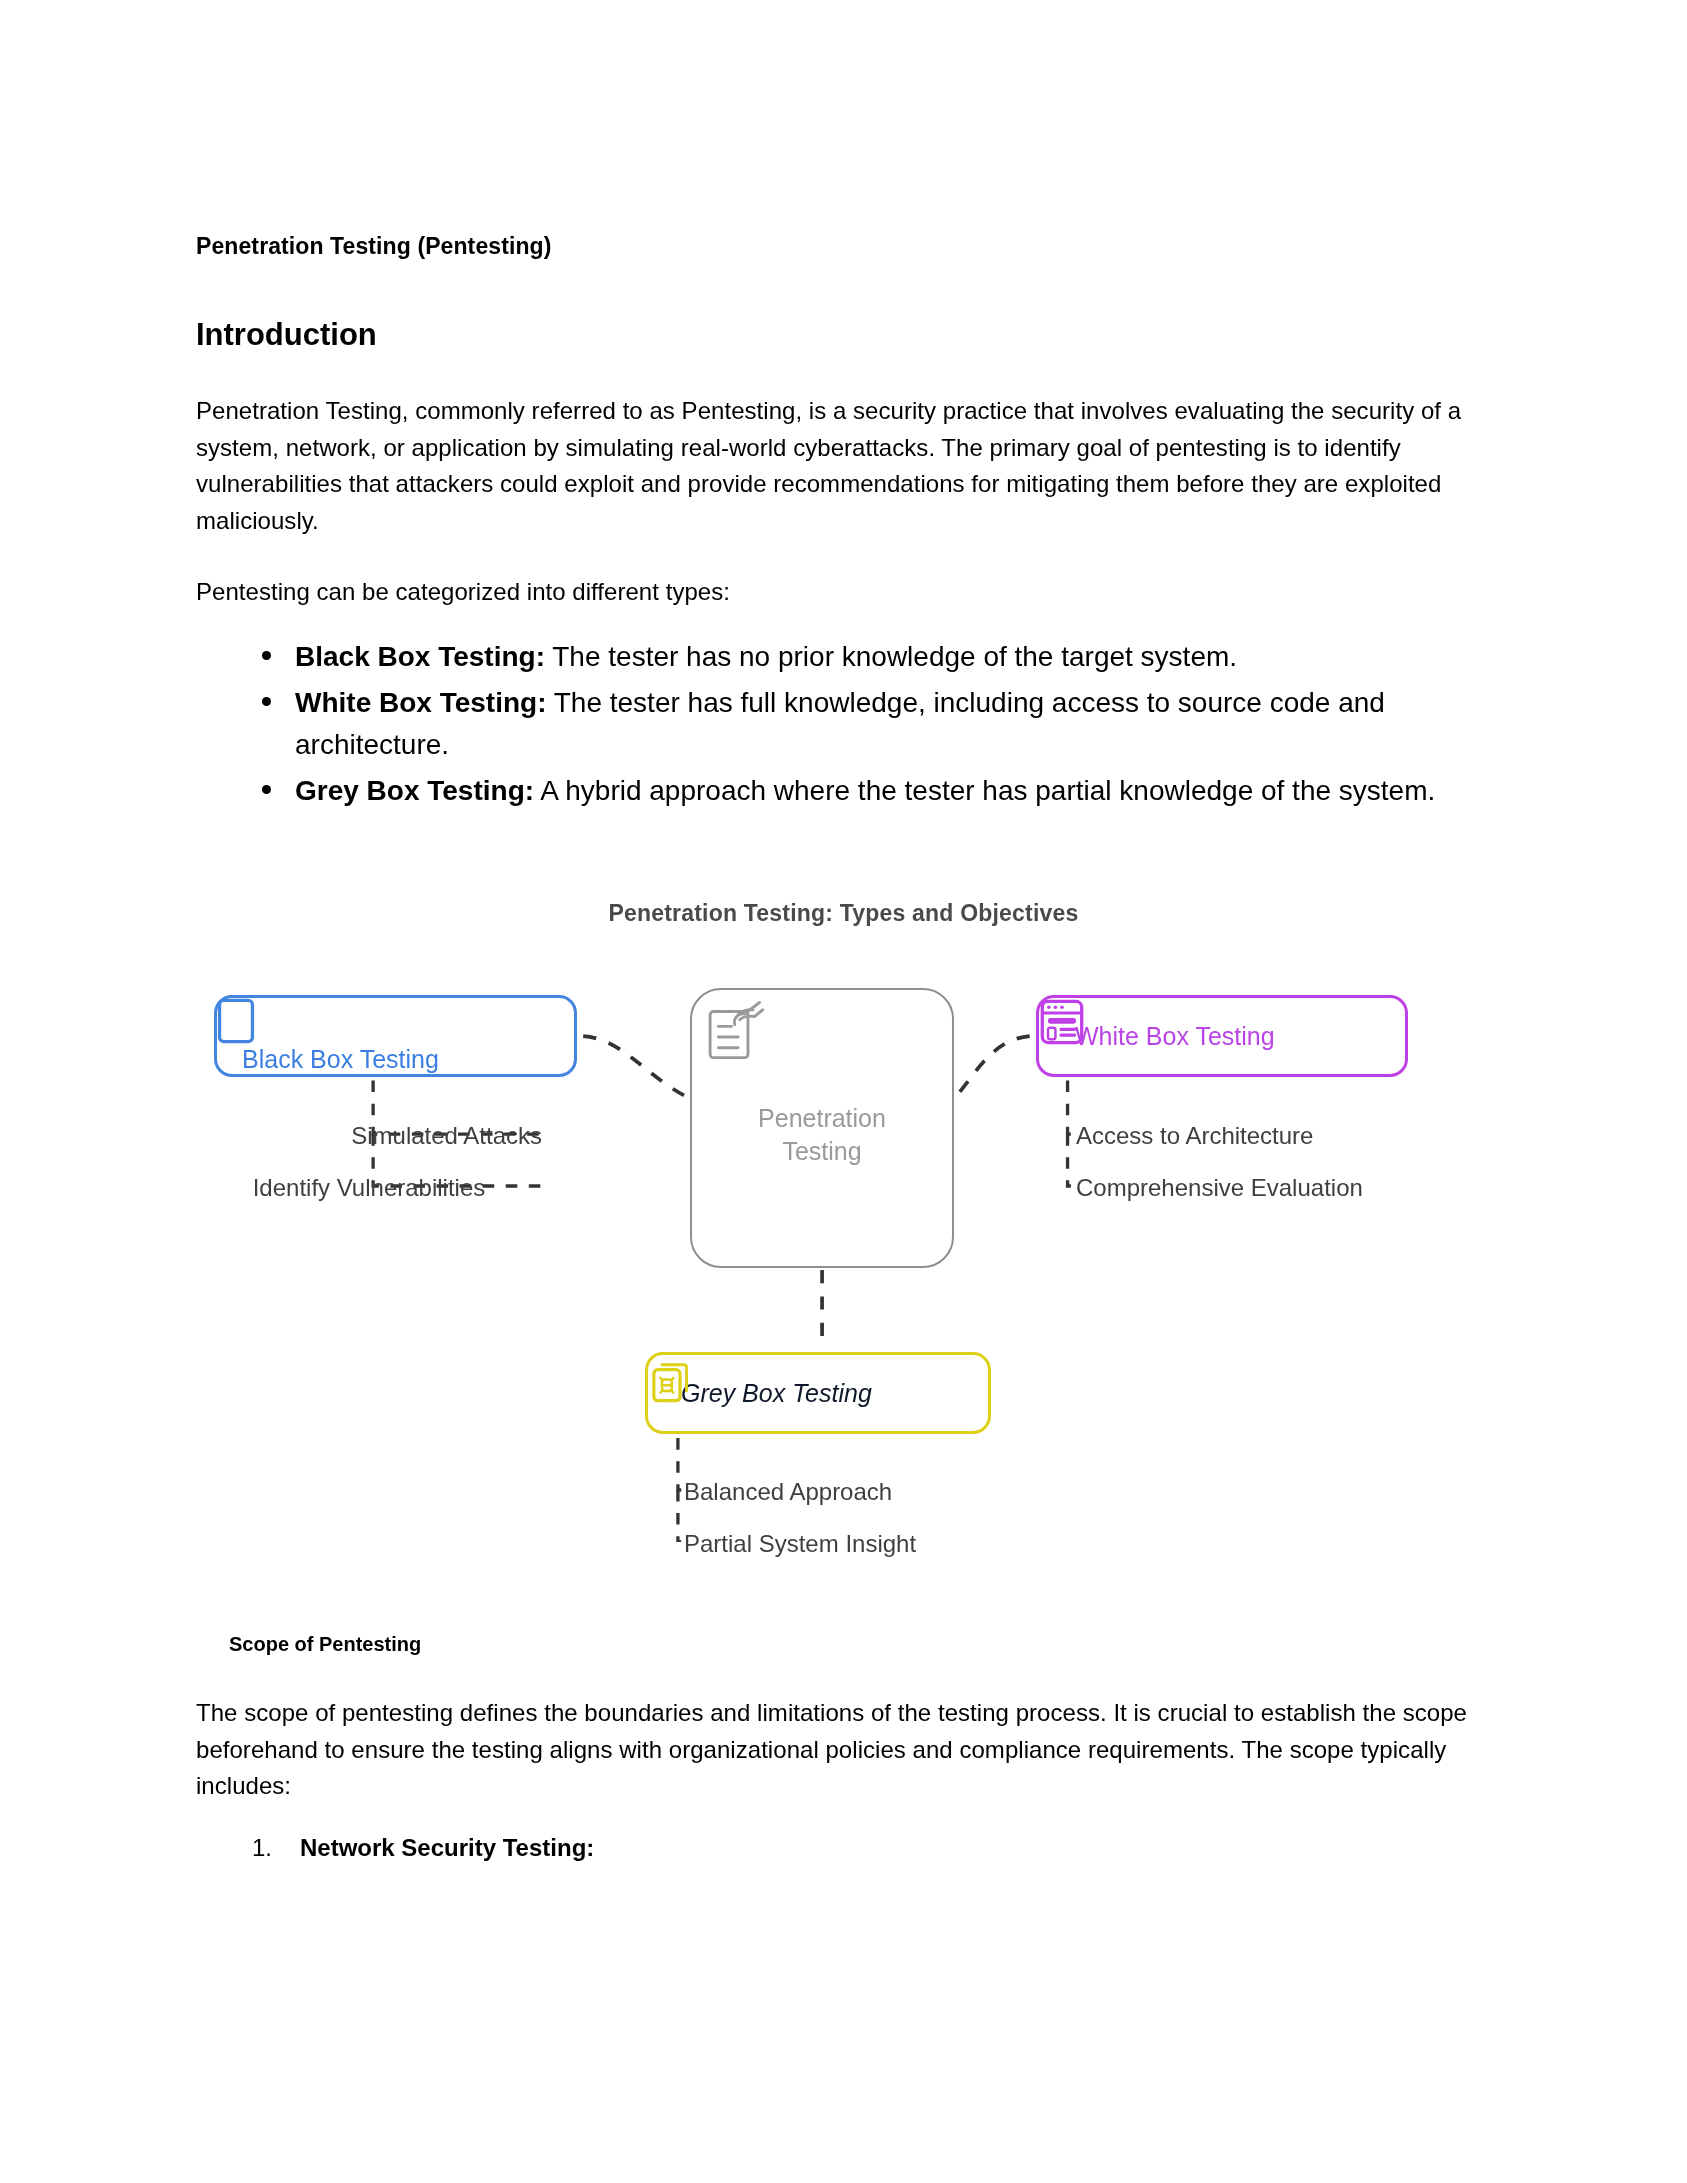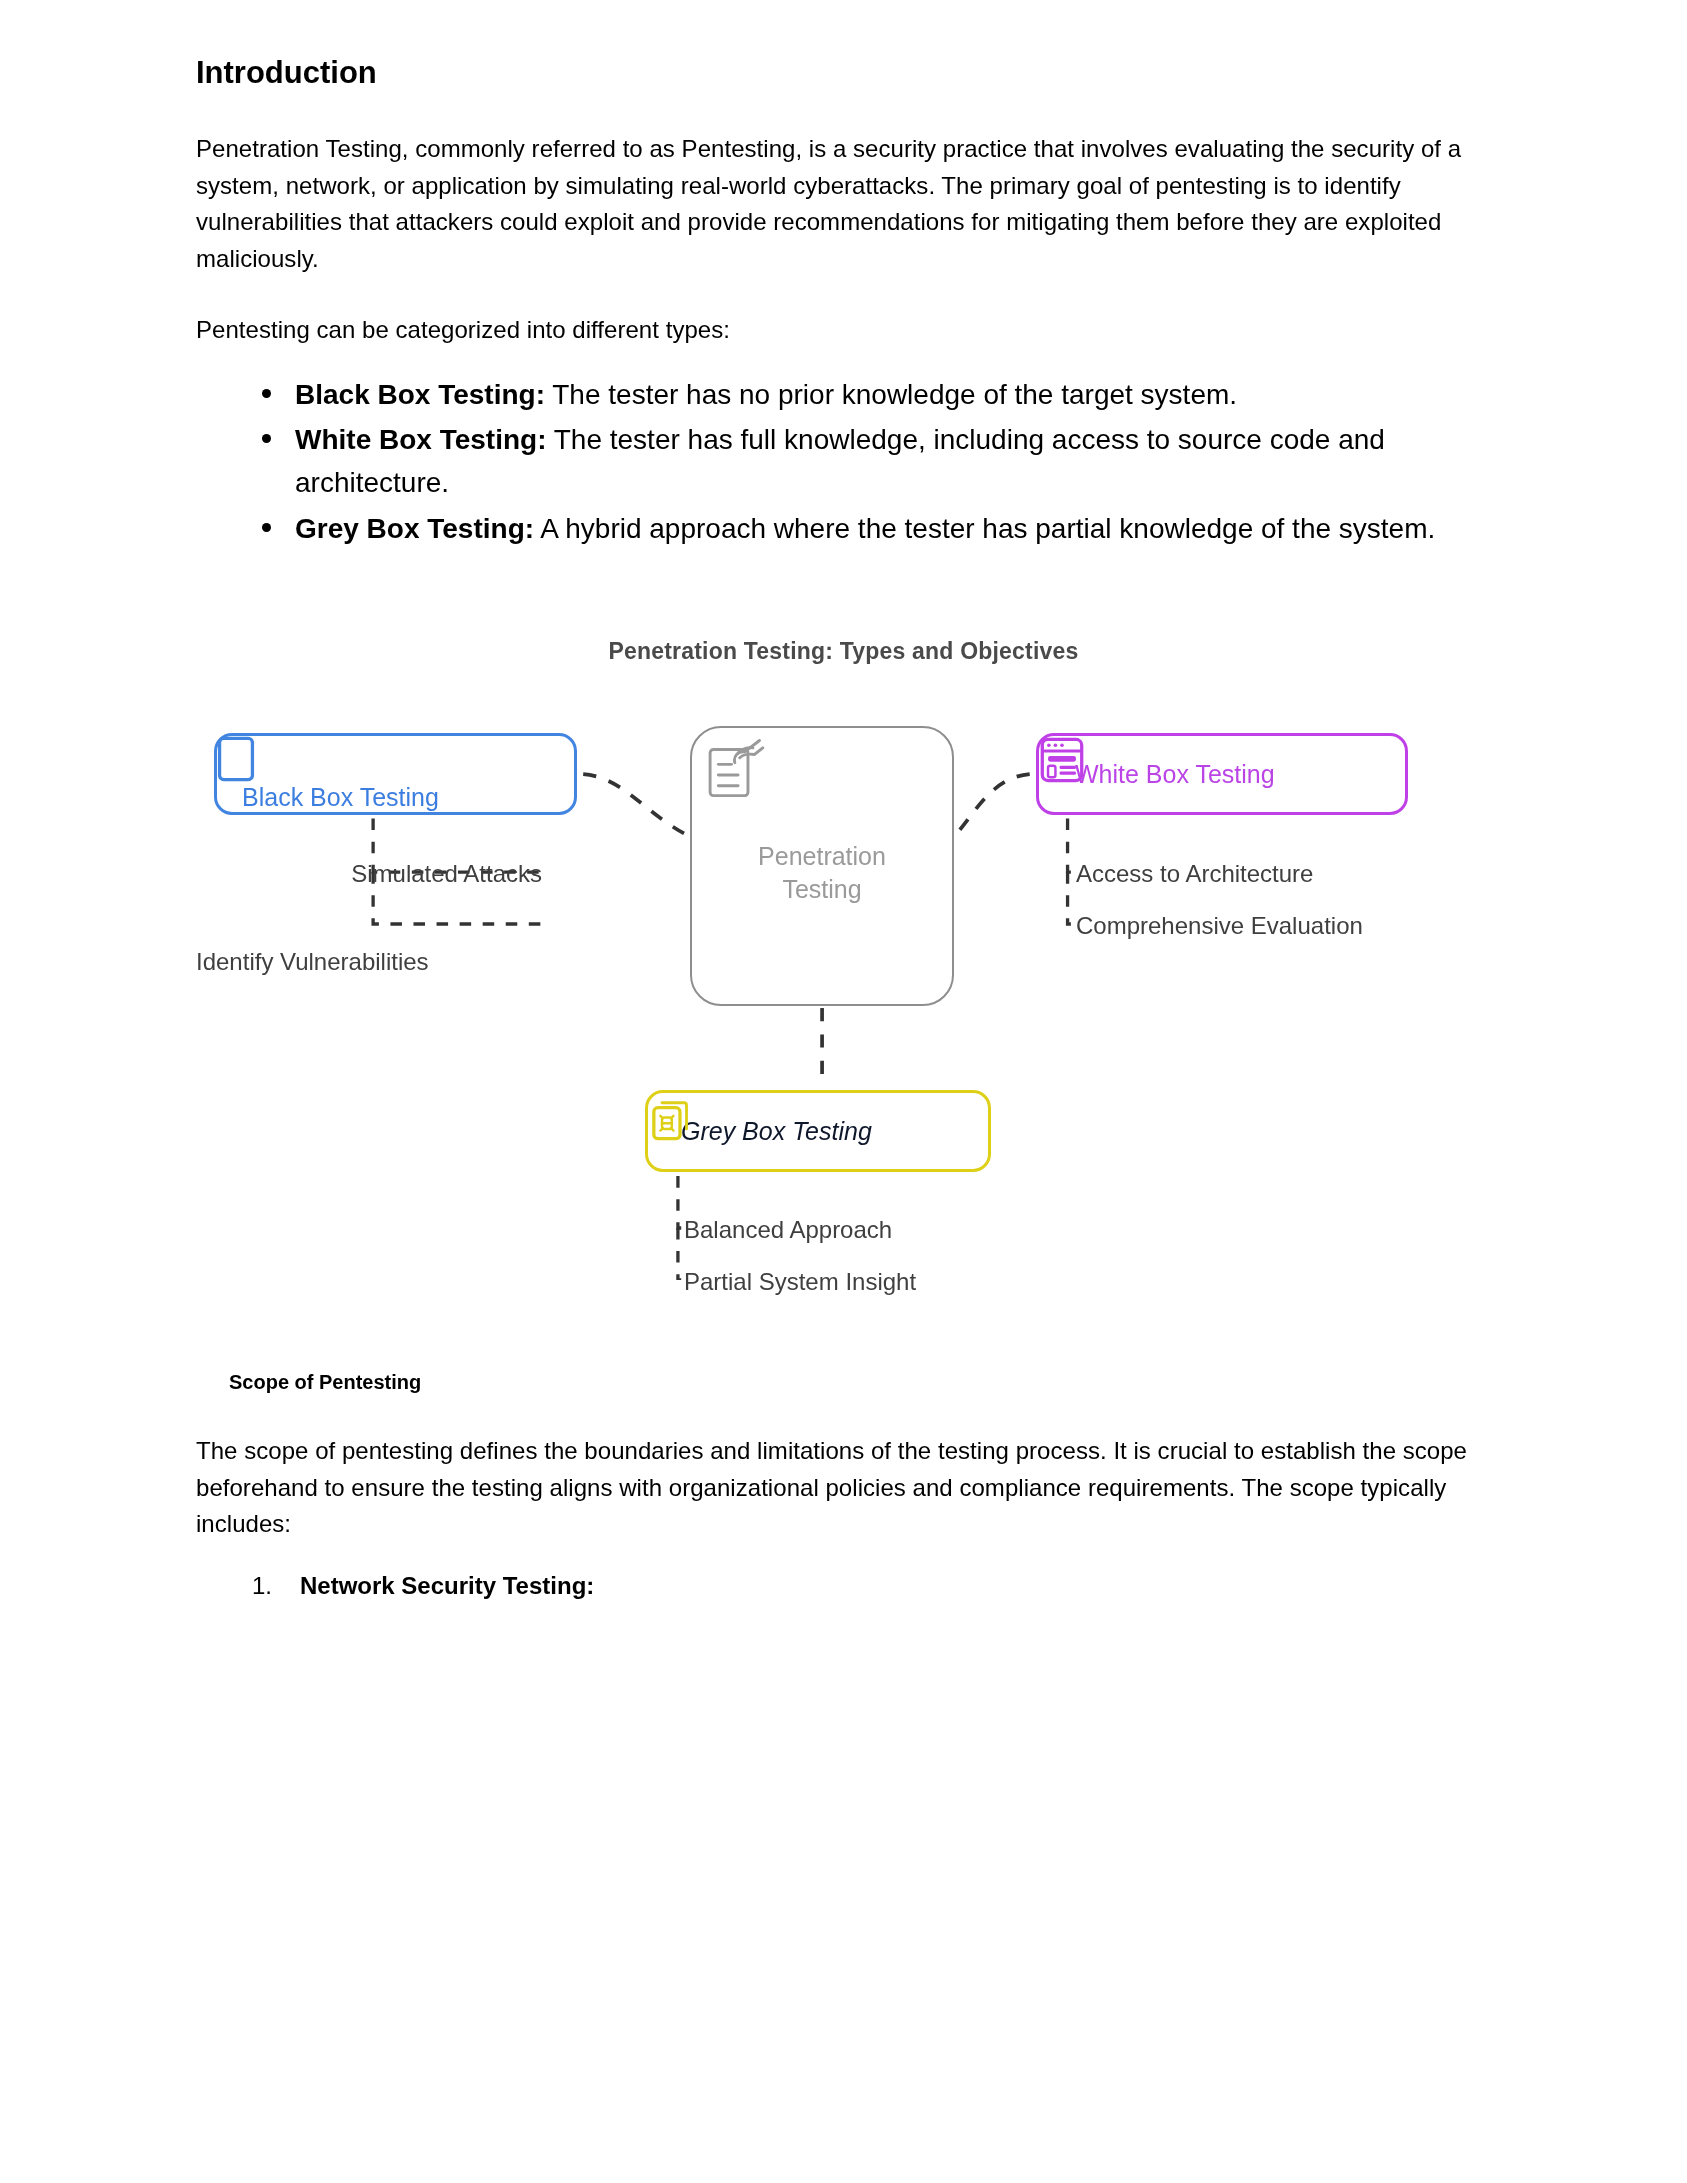--- a/index.html
+++ b/index.html
@@ -208,31 +208,32 @@
   }
 
   .sublabel {
     position: absolute;
     font-size: 24px;
     color: #3f3f3f;
     white-space: nowrap;
   }
 
   #sub-sim   { left: 0px;   top: 231px; width: 346px; text-align: right; }
-  #sub-ident { left: 0px;   top: 283px; width: 346px; text-align: left; margin-top: 36px; }
+  #sub-ident { left: 0px;   top: 283px; width: 346px; text-align: center; }
   #sub-arch  { left: 880px; top: 231px; }
   #sub-comp  { left: 880px; top: 283px; }
   #sub-bal   { left: 488px;  top: 587px; }
   #sub-part  { left: 488px;  top: 639px; }
 </style>
 </head>
 <body>
 
 <div class="page">
 
+  <div class="doc-title">Penetration Testing (Pentesting)</div>
 
   <h1 class="h1">Introduction</h1>
 
   <p class="para">Penetration Testing, commonly referred to as Pentesting, is a security practice that involves evaluating the security of a system, network, or application by simulating real-world cyberattacks. The primary goal of pentesting is to identify vulnerabilities that attackers could exploit and provide recommendations for mitigating them before they are exploited maliciously.</p>
 
   <p class="para tight">Pentesting can be categorized into different types:</p>
 
   <ul class="bullets">
     <li><span class="b">Black Box Testing:</span><span> The tester has no prior knowledge of the target system.</span></li>
     <li><span class="b">White Box Testing:</span><span> The tester has full knowledge, including access to source code and architecture.</span></li>

